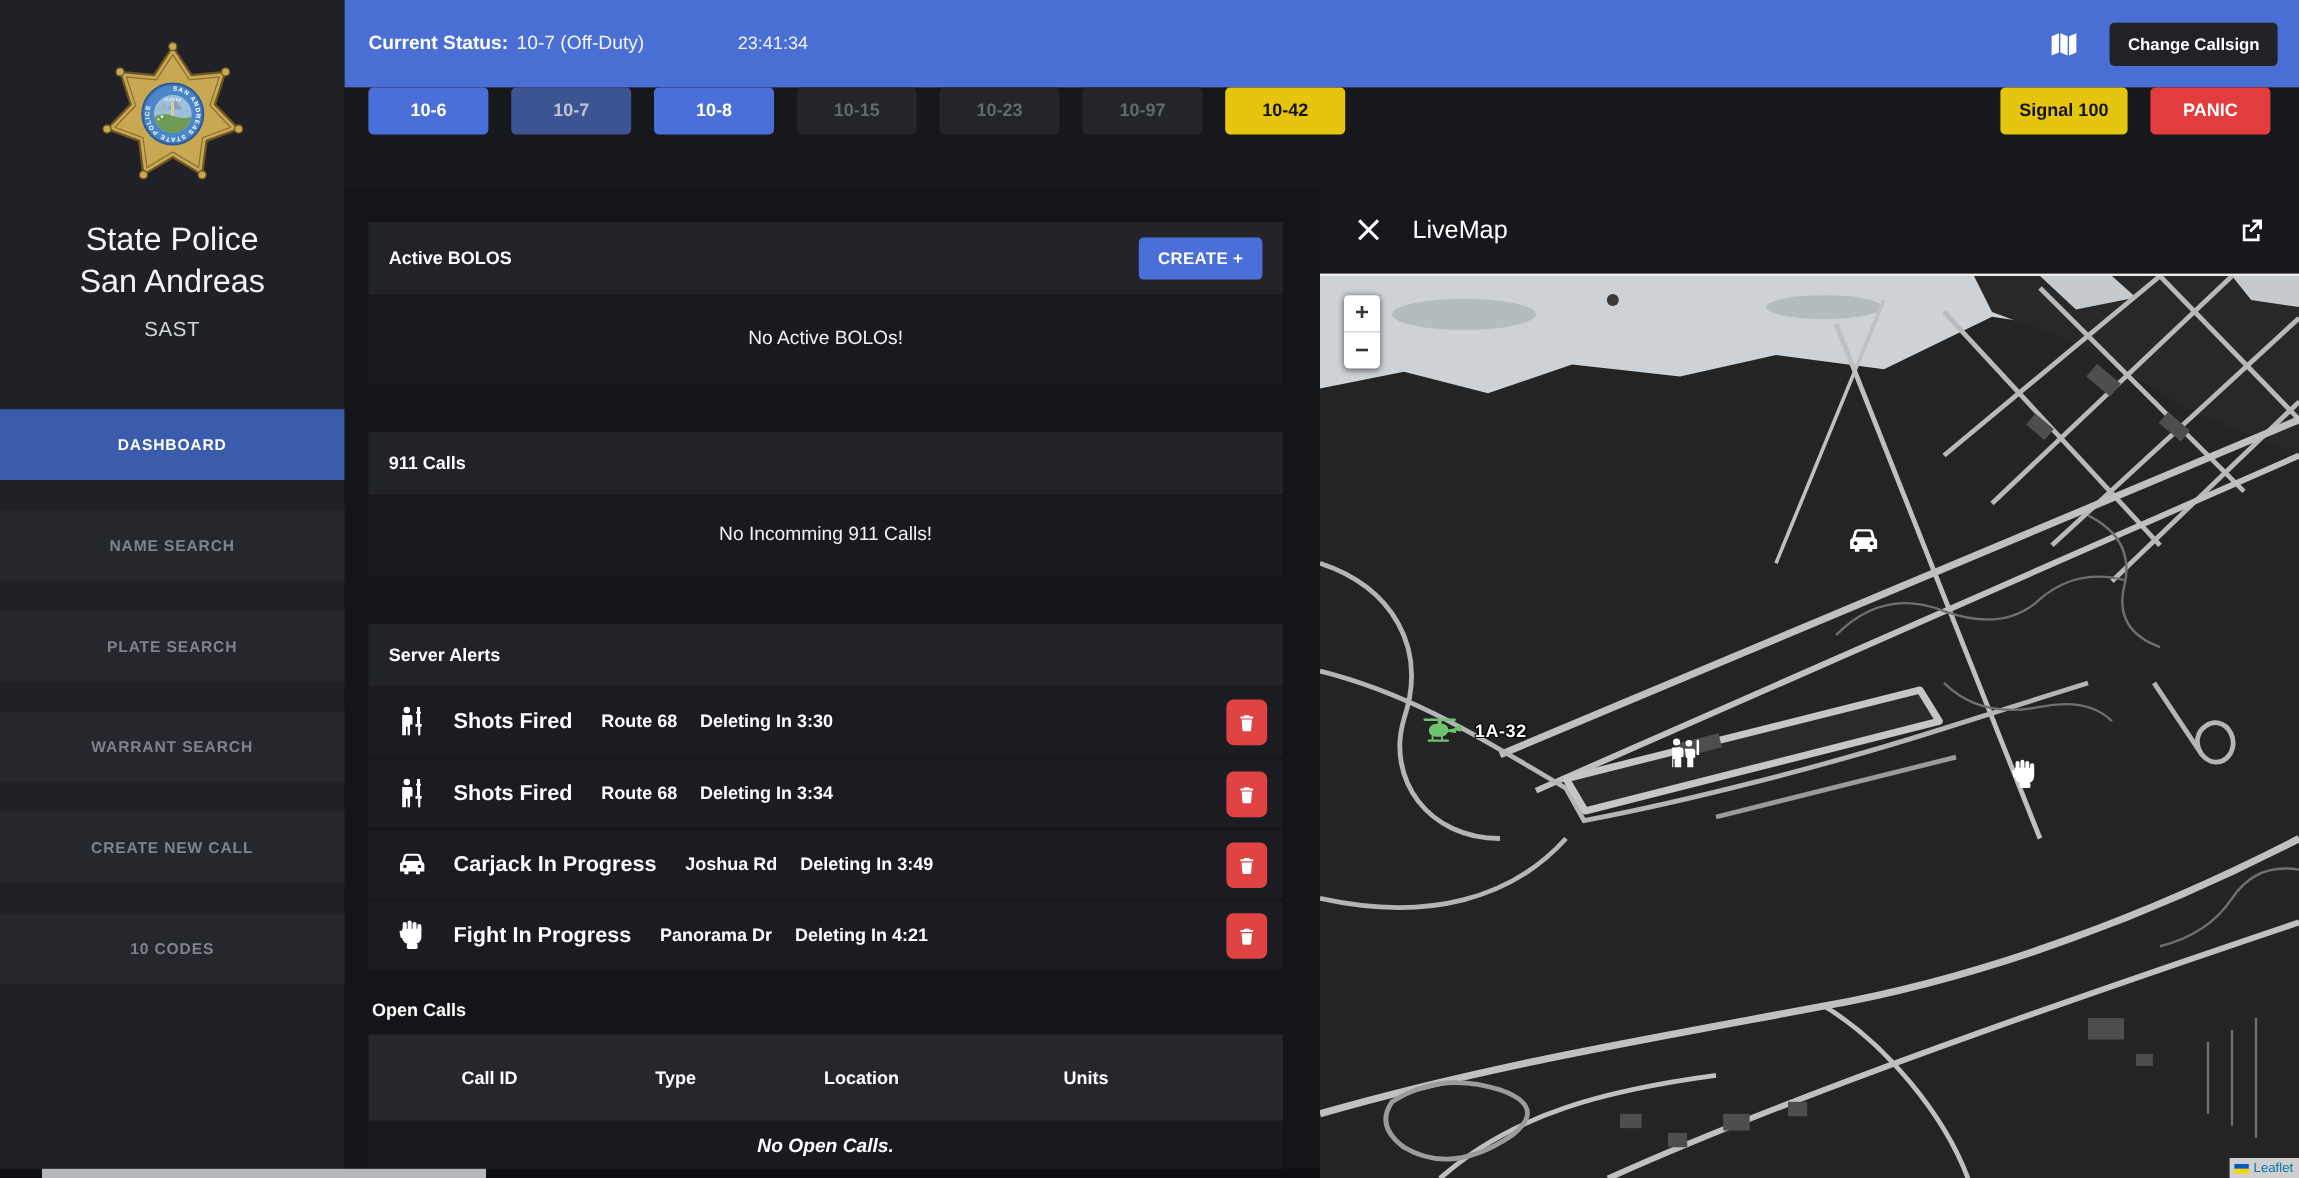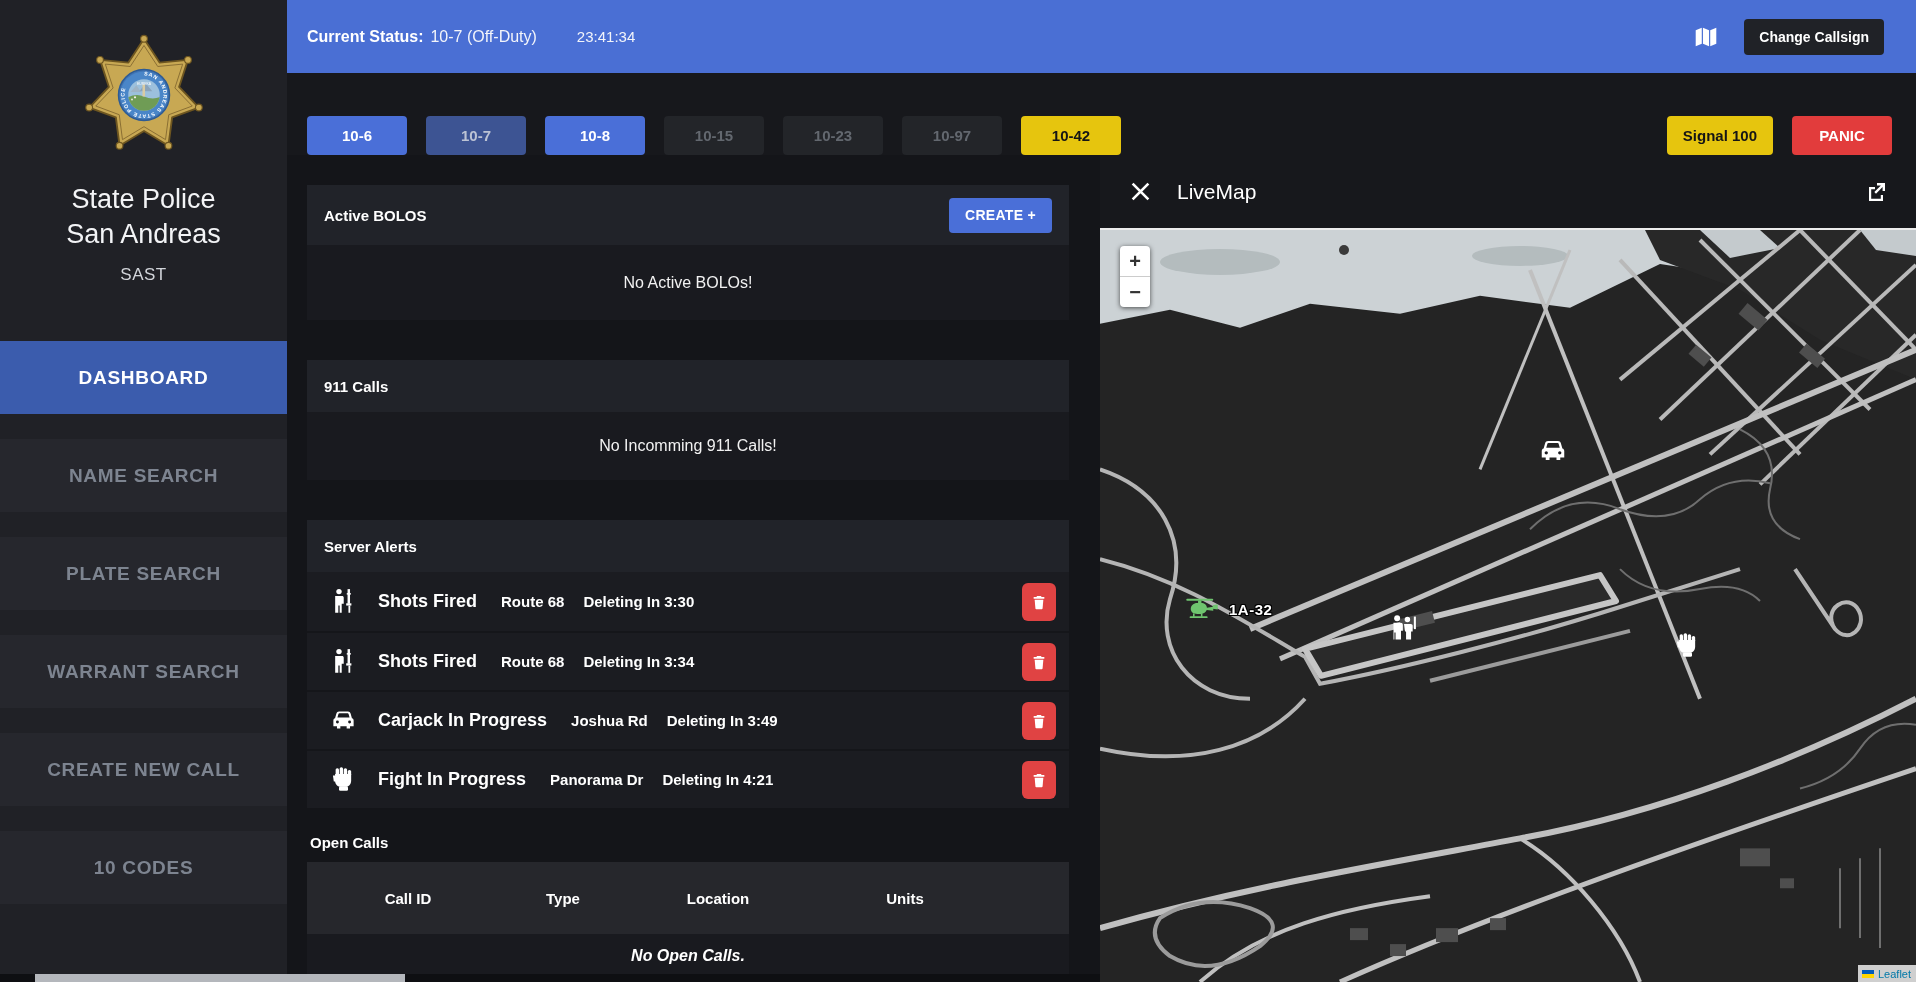--- a/index.html
+++ b/index.html
@@ -7,36 +7,36 @@
     width:1916px;height:982px;position:relative;overflow:hidden;
     background:#141519;color:#fff;
     font-family:"Liberation Sans",sans-serif;
   }
   
   .sidebar{position:absolute;left:0;top:0;width:287px;height:100%;background:#202126;z-index:2}
   .badge-wrap{display:flex;justify-content:center;padding-top:20px}
   .org-name{text-align:center;font-size:27px;color:#f3f4f6;line-height:1.3;margin-top:12px;font-weight:400}
   .org-abbr{text-align:center;font-size:17px;color:#d2d5da;margin-top:13px;letter-spacing:.5px}
   .nav{position:absolute;top:341px;left:0;right:0}
-  .nav-item{height:73px;margin-bottom:25px;background:#26272d;display:flex;align-items:center;justify-content:center;
-    font-size:19px;letter-spacing:.7px;color:#7d8490;cursor:pointer;font-weight:700}
+  .nav-item{height:59px;margin-bottom:25px;background:#26272d;display:flex;align-items:center;justify-content:center;
+    font-size:13px;letter-spacing:.7px;color:#7d8490;cursor:pointer;font-weight:700}
   .nav-item.active{background:#3b5cad;color:#fff}
   
   .topbar{position:absolute;left:287px;right:0;top:0;height:73px;background:#4a6fd4;display:flex;align-items:center;
-    padding:0 32px 0 20px;box-sizing:border-box}
+    padding:0 18px 0 20px;box-sizing:border-box}
   .cur-status-label{font-weight:700;font-size:16px}
   .cur-status-value{font-size:16px;margin-left:7px;color:#f2f4fa}
-  .clock{font-size:15px;margin-left:40px;color:#f2f4fa}
+  .clock{font-size:15px;margin-left:78px;color:#f2f4fa}
   .topbar-right{margin-left:auto;display:flex;align-items:center;gap:24px}
   .map-toggle-icon{width:28px;height:26px;fill:#fff;cursor:pointer}
   .callsign-btn{background:#202227;color:#fff;border:none;border-radius:4px;height:36px;padding:0 15px;
     font-weight:700;font-size:14px;font-family:inherit;cursor:pointer}
   
   .status-strip{position:absolute;left:287px;right:0;top:73px;height:82px;background:#17181c;display:flex;
-    align-items:flex-end;padding-left:20px;box-sizing:border-box;z-index:1}
+    align-items:flex-start;padding-left:20px;box-sizing:border-box;z-index:1}
   .sbtn{height:39px;min-width:100px;padding:0 16px;margin-right:19px;border:none;border-radius:4px;
     font-weight:700;font-size:15px;font-family:inherit;cursor:pointer}
   .s-blue{background:#4a6fd8;color:#fff}
   .s-muted{background:#3d5493;color:#bcc3d4}
   .s-dark{background:#232529;color:#63686f}
   .s-yellow{background:#e6c50e;color:#151515}
   .s-red{background:#e23c3c;color:#fff}
   .strip-right{margin-left:auto;display:flex;padding-right:24px}
   .strip-right .sbtn{margin-right:0;margin-left:19px}
   

